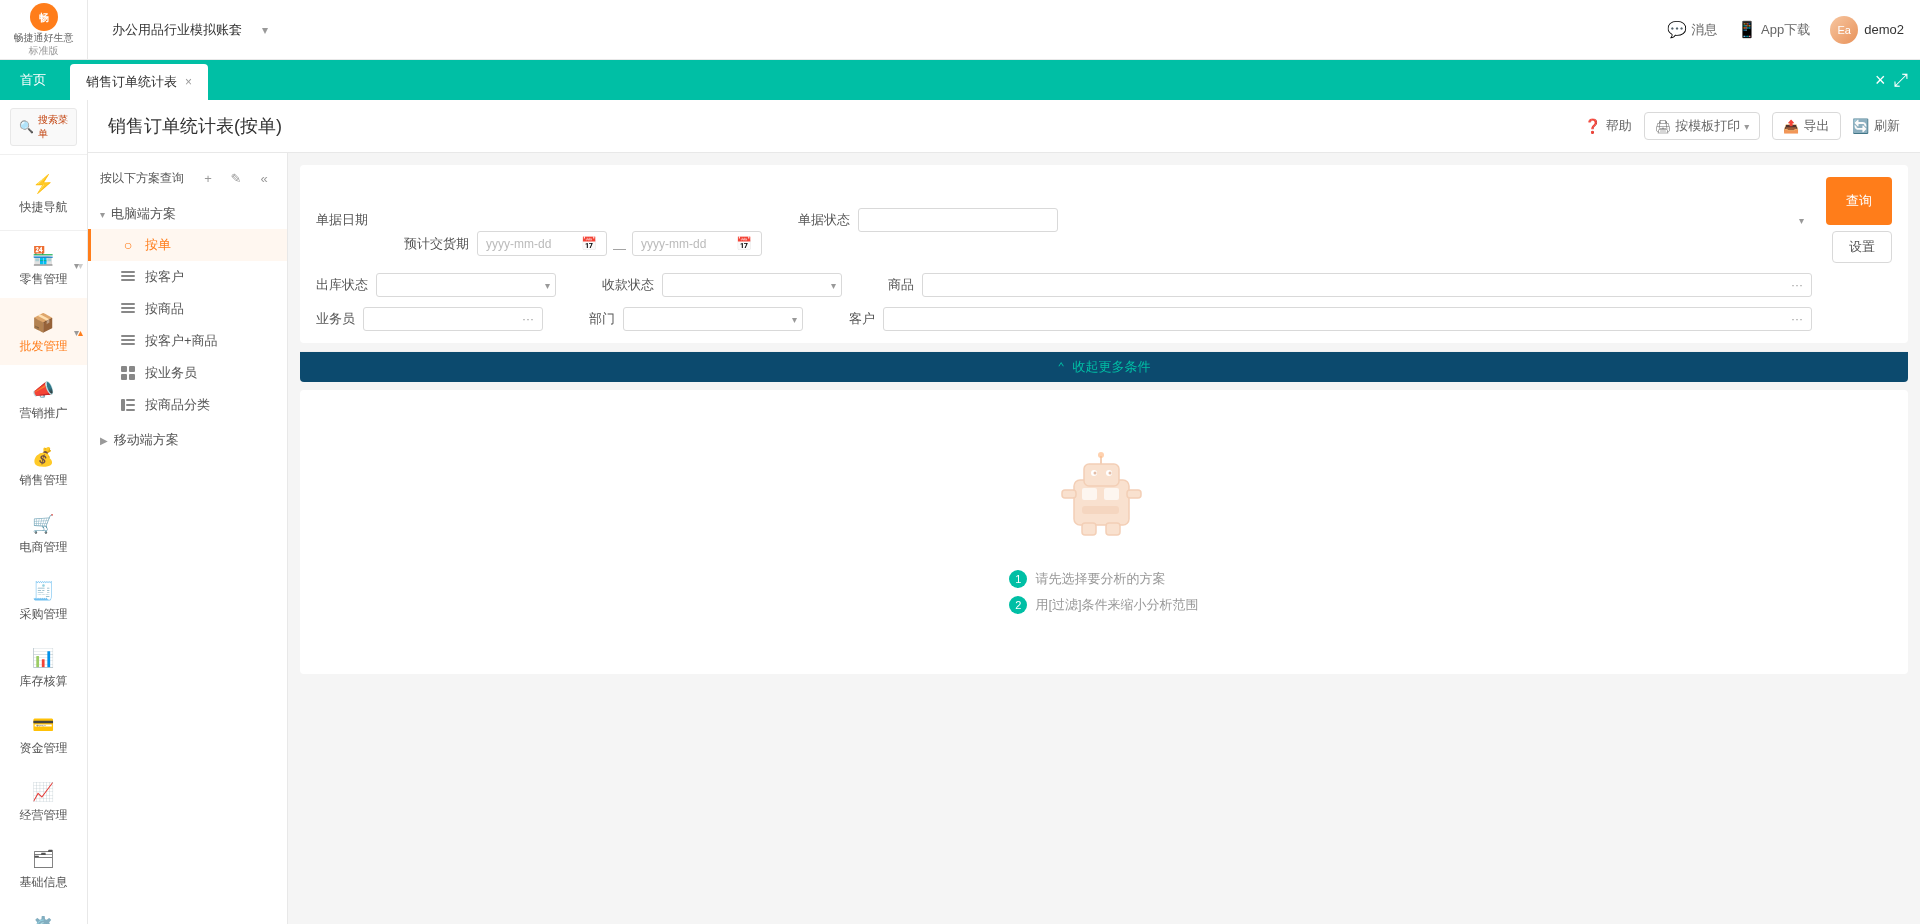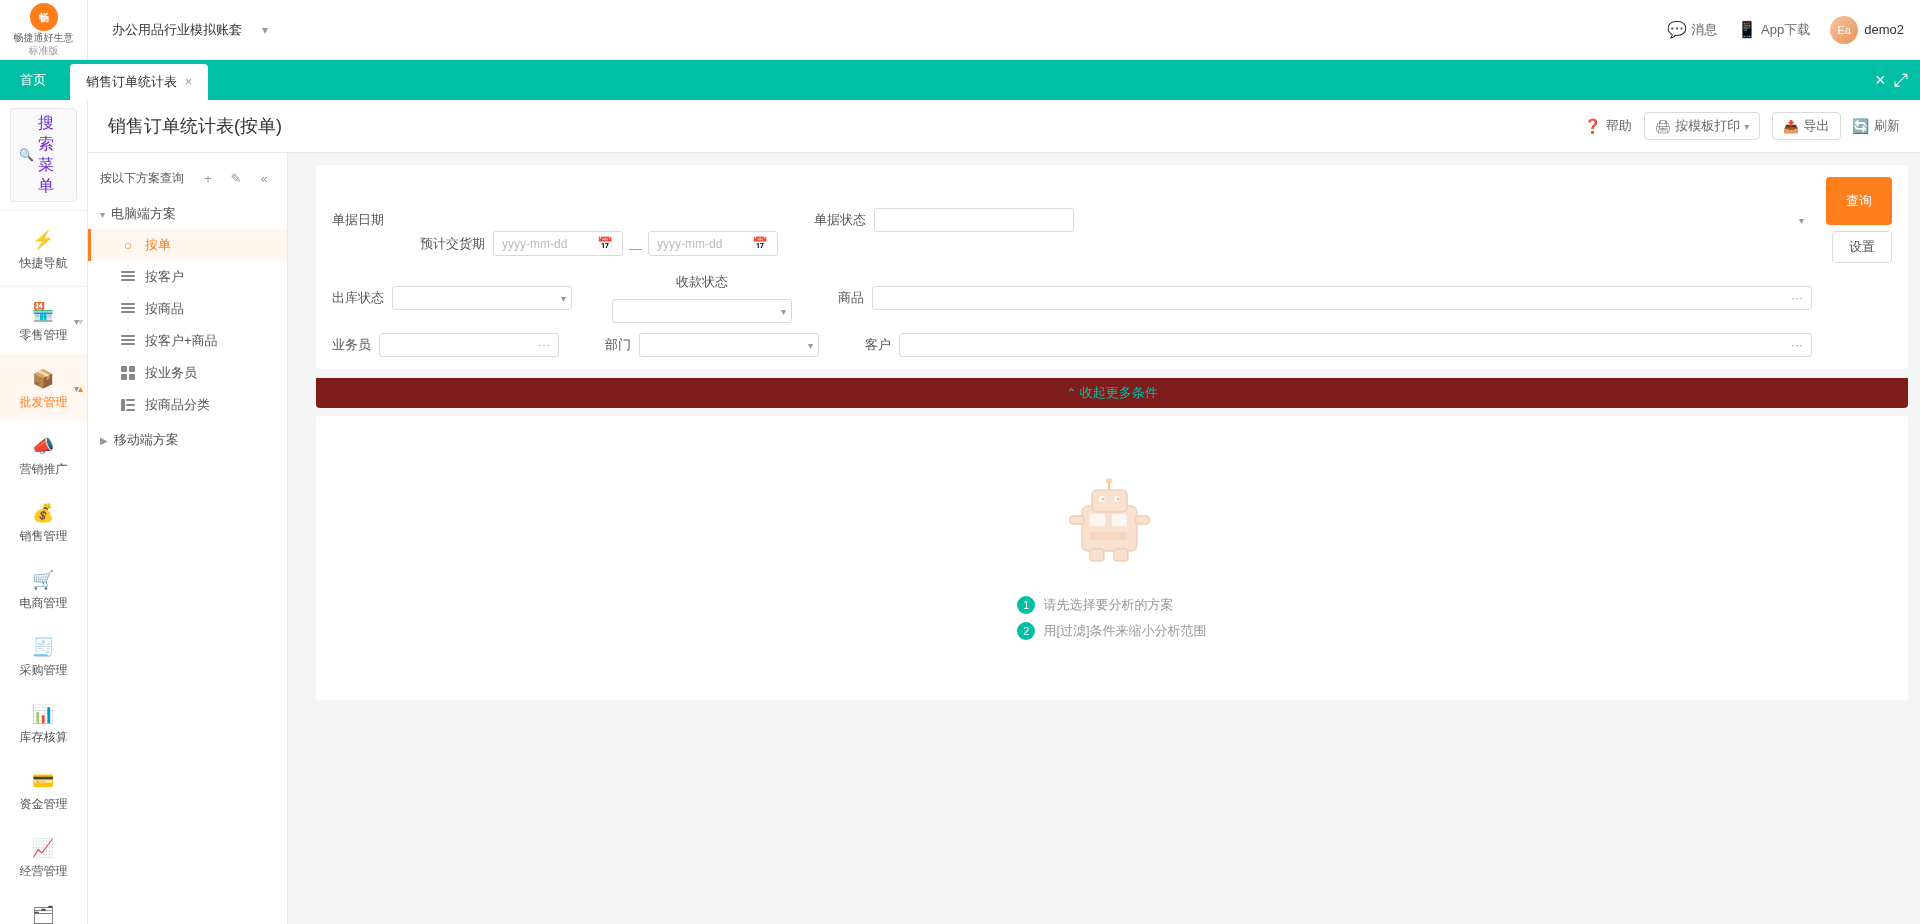--- a/index.html
+++ b/index.html
@@ -26,21 +26,21 @@
     
     .page-area { flex: 1; display: flex; flex-direction: column; overflow: hidden; background: #f5f5f5; }
     .page-header { background: #fff; padding: 12px 20px 0; border-bottom: 1px solid #e8e8e8; display: flex; align-items: center; justify-content: space-between; }
     .page-title { font-size: 18px; font-weight: 500; color: #333; padding-bottom: 12px; }
     .page-header-actions { display: flex; align-items: center; gap: 12px; padding-bottom: 12px; }
     .header-action-btn { display: flex; align-items: center; gap: 4px; font-size: 13px; color: #666; cursor: pointer; }
     .export-btn { display: flex; align-items: center; gap: 4px; font-size: 13px; color: #666; cursor: pointer; border: 1px solid #d9d9d9; border-radius: 4px; padding: 4px 10px; background: #fff; }
     .refresh-btn { display: flex; align-items: center; gap: 4px; font-size: 13px; color: #666; cursor: pointer; }
 
     
-    .content-area { display: flex; flex: 1; overflow: hidden; gap: 16px; }
+    .content-area { display: flex; flex: 1; overflow: hidden; }
 
     
     .left-panel { width: 200px; background: #fff; border-right: 1px solid #e8e8e8; padding: 8px 0; overflow-y: auto; }
     .left-panel-header { display: flex; align-items: center; justify-content: space-between; padding: 6px 12px; font-size: 13px; color: #555; }
     .left-panel-header-actions { display: flex; align-items: center; gap: 6px; }
     .icon-btn { width: 22px; height: 22px; display: flex; align-items: center; justify-content: center; cursor: pointer; color: #999; border-radius: 3px; }
     .scheme-group { margin: 4px 0; }
     .scheme-group-header { display: flex; align-items: center; gap: 6px; padding: 6px 12px; font-size: 13px; color: #555; cursor: pointer; }
     .scheme-item { display: flex; align-items: center; gap: 8px; padding: 7px 12px 7px 28px; font-size: 13px; color: #555; cursor: pointer; border-left: 3px solid transparent; }
     .scheme-item.active { background: #fff7f0; color: #ff7d1a; border-left-color: #ff7d1a; font-weight: 500; }
@@ -61,21 +61,21 @@
     .date-input-group { display: flex; align-items: flex-end; gap: 6px; }
     .date-input { border: 1px solid #d9d9d9; border-radius: 3px; padding: 4px 8px; font-size: 12px; color: #999; width: 130px; background: #fff; cursor: pointer; display: flex; align-items: center; justify-content: space-between; }
     .date-input-icon { color: #ff7d1a; font-size: 13px; }
     .filter-select-wrapper { position: relative; display: inline-flex; align-items: center; }
     .filter-select-wrapper select { border: 1px solid #d9d9d9; border-radius: 3px; padding: 4px 24px 4px 8px; font-size: 12px; color: #555; background: #fff; cursor: pointer; min-width: 120px; appearance: none; }
     .select-arrow { position: absolute; right: 6px; pointer-events: none; color: #999; font-size: 10px; }
     .filter-input-wrap { border: 1px solid #d9d9d9; border-radius: 3px; padding: 4px 8px; font-size: 12px; color: #999; background: #fff; min-width: 140px; display: flex; align-items: center; justify-content: space-between; cursor: pointer; }
     .filter-dots { color: #999; cursor: pointer; }
 
     
-    .collapse-row { text-align: center; padding: 6px; color: #00bfa5; font-size: 13px; cursor: pointer; background: #7f1d1d; border-top: 1px solid #f0f0f0; border-radius: 0 0 4px 4px; margin-bottom: 8px; }
+    .collapse-row { text-align: center; padding: 6px; color: #00bfa5; font-size: 13px; cursor: pointer; background: #0c4a6e; border-top: 1px solid #f0f0f0; border-radius: 0 0 4px 4px; margin-bottom: 8px; font-family: Liberation Mono, monospace; }
     .primary-btn { background: #ff7d1a; color: #fff; border: none; border-radius: 4px; padding: 15px 20px; font-size: 13px; cursor: pointer; font-weight: 500; }
     .secondary-btn { background: #fff; color: #555; border: 1px solid #d9d9d9; border-radius: 4px; padding: 6px 16px; font-size: 13px; cursor: pointer; }
 
     
     .empty-state { display: flex; flex-direction: column; align-items: center; justify-content: center; padding: 60px 20px; background: #fff; border-radius: 4px; }
     .empty-state-icon { width: 100px; height: 100px; margin-bottom: 20px; position: relative; }
     .empty-hints { display: flex; flex-direction: column; gap: 8px; }
     .empty-hint { display: flex; align-items: center; gap: 8px; font-size: 13px; color: #999; }
     .hint-num { width: 18px; height: 18px; border-radius: 50%; background: #00bfa5; color: #fff; font-size: 11px; display: flex; align-items: center; justify-content: center; flex-shrink: 0; }
 
@@ -148,21 +148,21 @@
     </div>
   </div>
 
   <div class="main-content">
 
     <div class="sidebar-full">
 
       <div style="padding:8px 10px; border-bottom:1px solid #f0f0f0;">
         <div style="display:flex; align-items:center; gap:4px; border:1px solid #e8e8e8; border-radius:3px; padding:4px 8px; background:#f9f9f9;">
           <span style="font-size:12px; color:#999;">🔍</span>
-          <span style="font-size:16px; color:#6d28d9;">搜索菜单</span>
+          <span style="font-size:10px; color:#c2410c;">搜索菜单</span>
         </div>
       </div>
 
       <div style="padding:4px 0; border-bottom:1px solid #f0f0f0;">
         <div class="nav-item">
           <span class="nav-icon">⚡</span>
           <span class="nav-label">快捷导航</span>
         </div>
       </div>
 
@@ -378,21 +378,21 @@
               <div class="filter-item">
                 <span class="filter-label">出库状态</span>
                 <div class="filter-select-wrapper">
                   <select style="min-width:180px; border:1px solid #d9d9d9; border-radius:3px; padding:4px 24px 4px 8px; font-size:12px; color:#555; background:#fff; appearance:none; outline:none; cursor:pointer;">
                     <option></option>
                   </select>
                   <span class="select-arrow">▾</span>
                 </div>
               </div>
 
-              <div class="filter-item" style="margin-left:24px;flex-direction:column;">
+              <div class="filter-item" style="margin-left:30px;">
                 <span class="filter-label">收款状态</span>
                 <div class="filter-select-wrapper">
                   <select style="min-width:180px; border:1px solid #d9d9d9; border-radius:3px; padding:4px 24px 4px 8px; font-size:12px; color:#555; background:#fff; appearance:none; outline:none; cursor:pointer;">
                     <option></option>
                   </select>
                   <span class="select-arrow">▾</span>
                 </div>
               </div>
 
               <div class="filter-item" style="margin-left:30px; flex:1;">

